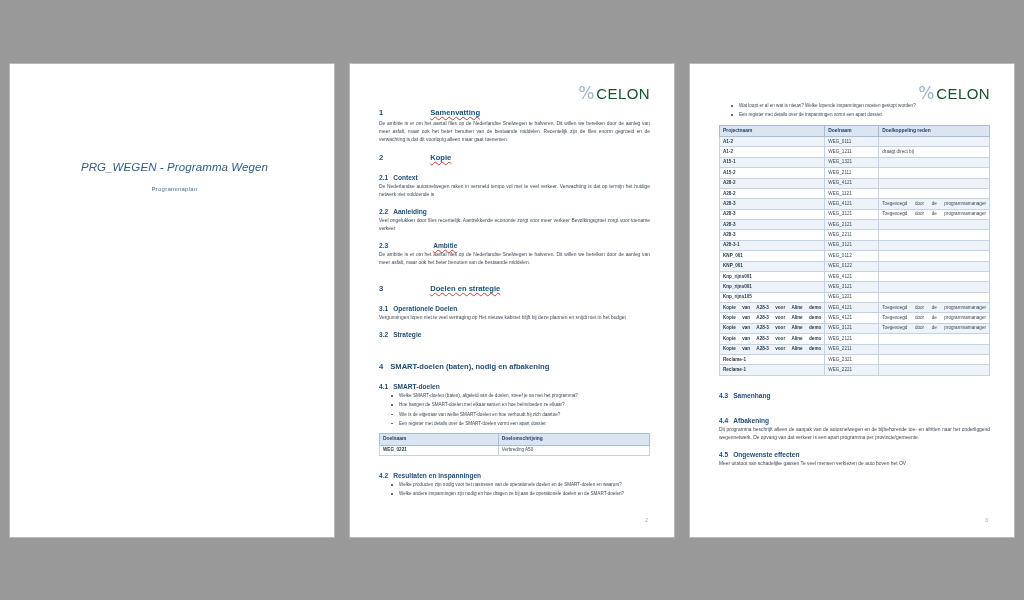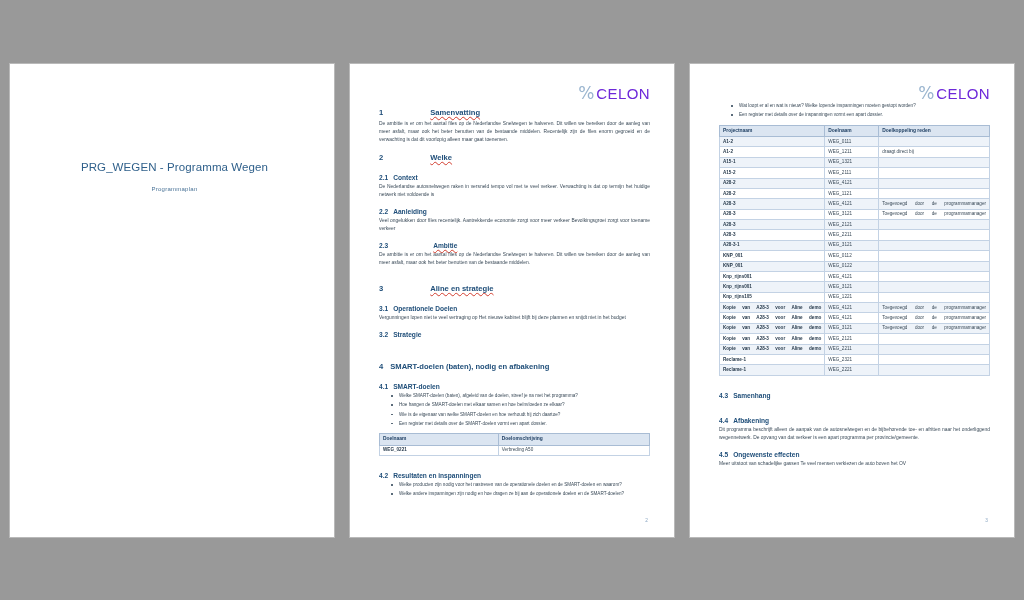--- a/index.html
+++ b/index.html
@@ -41,20 +41,21 @@
     bottom: 10px;
   }
 
   
   .cover-title {
     margin-top: 83px;
     text-align: center;
     font-size: 11.5px;
     color: #2e5f8a;
     letter-spacing: 0.1px;
+    font-style: italic;
   }
   .cover-subtitle {
     margin-top: 13px;
     text-align: center;
     font-size: 6px;
     color: #4a7397;
     letter-spacing: 0.25px;
   }
 
   
@@ -70,21 +71,21 @@
   .logo-mark {
     font-size: 17px;
     line-height: 17px;
     color: #9ab5cf;
     font-family: "DejaVu Sans", sans-serif;
     font-weight: 400;
   }
   .logo-word {
     font-size: 15px;
     line-height: 15px;
-    color: #6d28d9;
+    color: #14532d;
     letter-spacing: 0.4px;
     font-family: "Liberation Sans", sans-serif;
   }
 
   
   .content { position: absolute; left: 0; right: 0; top: 30px; }
   #page-3 .content { top: 24px; }
 
   h1.sec {
     font-size: 7.6px;
@@ -217,21 +218,21 @@
       <div class="content">
 
         <h1 class="sec">
           <span>1</span>
           <span class="spell">Samenvatting</span>
         </h1>
         <p class="body">De ambitie is er om het aantal files op de Nederlandse Snelwegen te halveren. Dit willen we bereiken door de aanleg van meer asfalt, maar ook het beter benutten van de bestaande middelen.  Recentelijk zijn de files enorm gegroeid en de verwachting is dat dit voorlopig alleen maar gaat toenemen.</p>
 
         <h1 class="sec">
           <span>2</span>
-          <span class="spell">Welke</span>
+          <span class="spell">Kopie</span>
         </h1>
         <div class="gap-sm"></div>
 
         <h2 class="sub">
           <span>2.1</span>
           <span>Context</span>
         </h2>
         <p class="body">De Nederlandse autosnelwegen raken in versneld tempo vol met te veel verkeer.  Verwachting is dat op termijn het huidige netwerk niet voldoende is</p>
 
         <h2 class="sub">
@@ -243,21 +244,21 @@
         <h2 class="sub">
           <span>2.3</span>
           <span class="spell">Ambitie</span>
         </h2>
         <p class="body">De ambitie is er om het aantal files op de Nederlandse Snelwegen te halveren. Dit willen we bereiken door de aanleg van meer asfalt, maar ook het beter benutten van de bestaande middelen.</p>
 
         <div class="gap-sm"></div>
 
         <h1 class="sec">
           <span>3</span>
-          <span class="spell">Aline en strategie</span>
+          <span class="spell">Doelen en strategie</span>
         </h1>
         <div class="gap-sm"></div>
 
         <h2 class="sub">
           <span>3.1</span>
           <span>Operationele Doelen</span>
         </h2>
         <p class="body">Vergunningen lopen niet te veel vertraging op   Het nieuwe kabinet blijft bij deze plannen en snijdt niet in het budget</p>
 
         <h2 class="sub">

